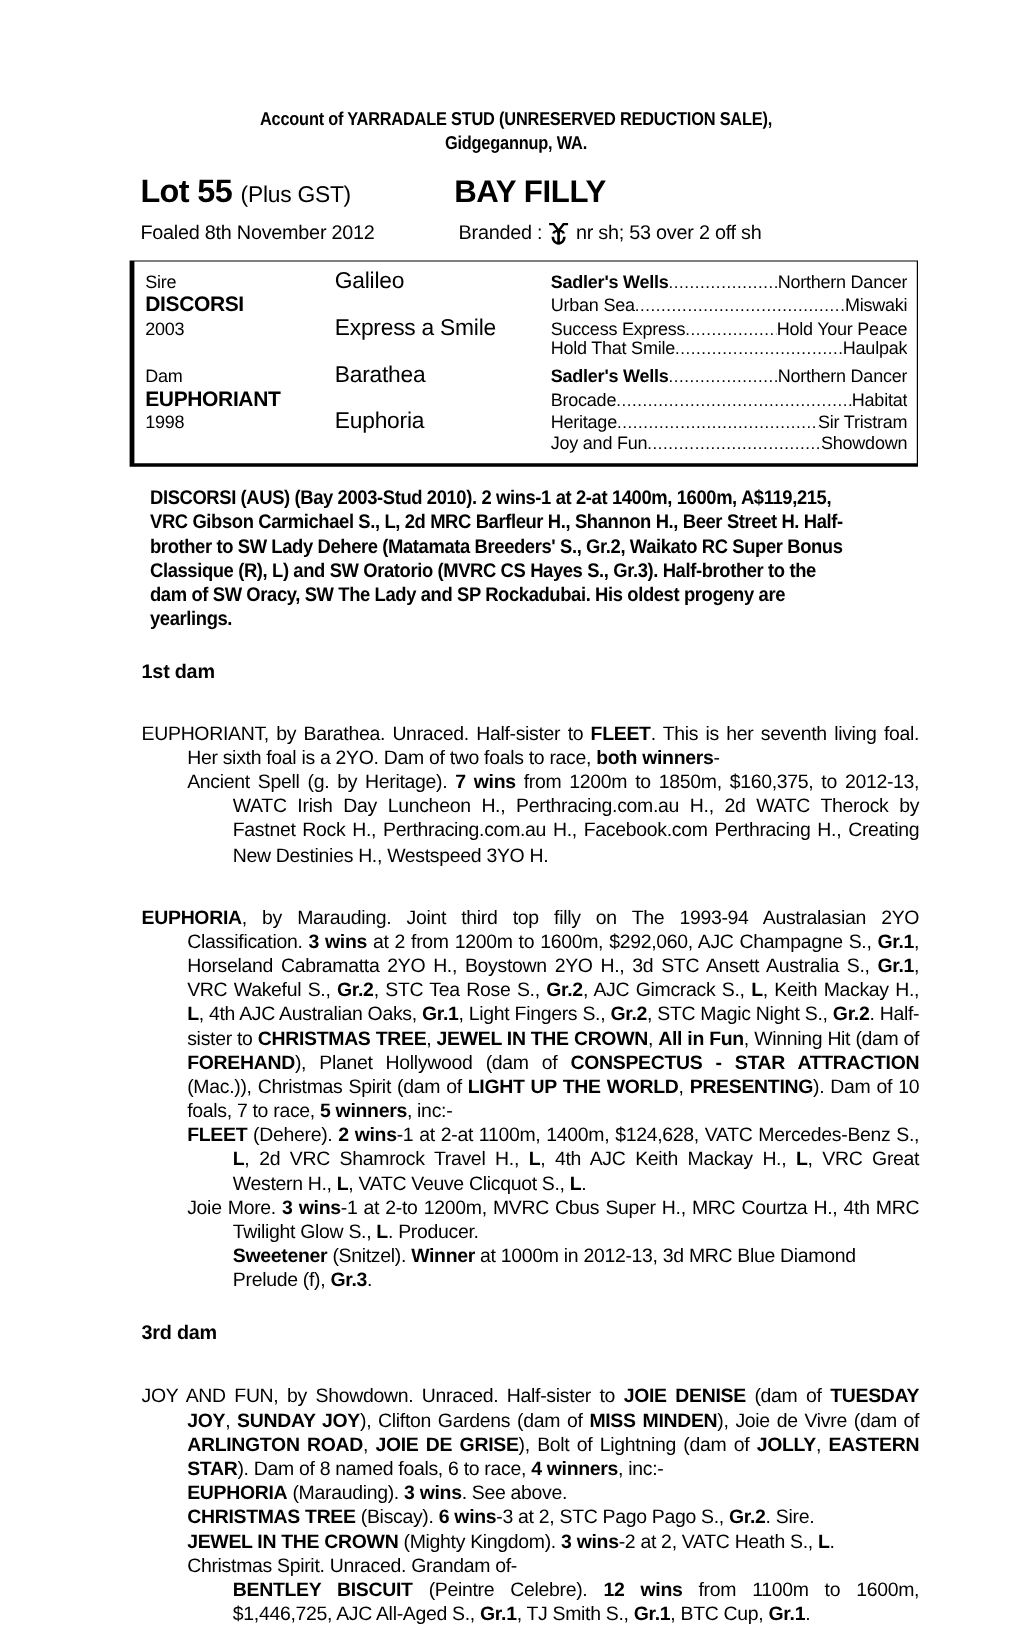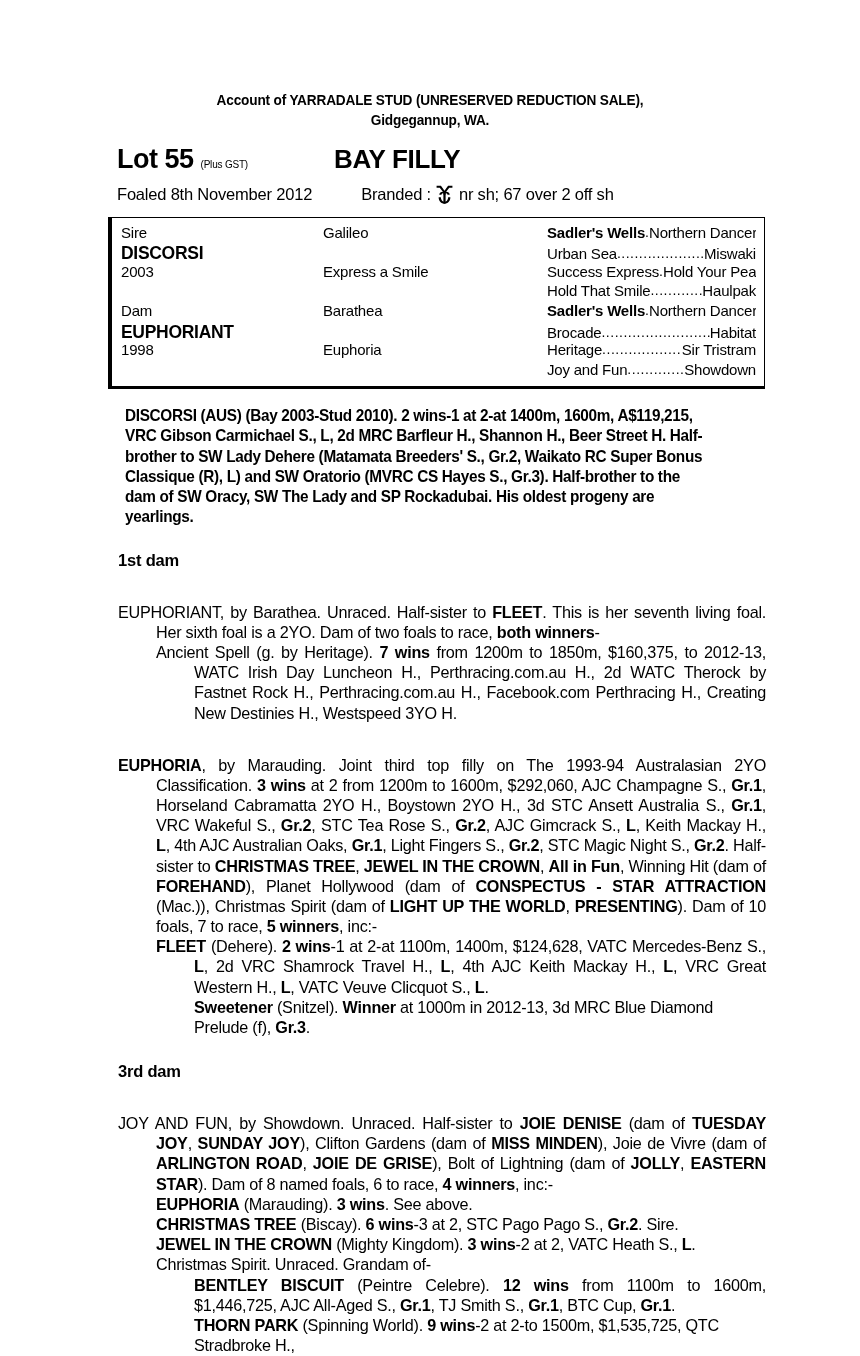--- a/index.html
+++ b/index.html
@@ -38,21 +38,21 @@
     align-items: baseline;
     margin-top: 14px;
     padding-left: 117px;
   }
   .lot-number {
     font-size: 27px;
     font-weight: bold;
     letter-spacing: -0.5px;
   }
   .plus-gst {
-    font-size: 10px;
+    font-size: 19px;
     margin-left: 7px;
     letter-spacing: -0.2px;
   }
   .sex-colour {
     font-size: 26px;
     font-weight: bold;
     margin-left: 86px;
     letter-spacing: -0.3px;
   }
 
@@ -61,21 +61,21 @@
     align-items: center;
     margin-top: 9px;
     padding-left: 117px;
     font-size: 16.5px;
     letter-spacing: -0.2px;
   }
   .foaled-text { white-space: nowrap; }
   .branded-group {
     display: flex;
     align-items: center;
-    margin-left: 49px;
+    margin-left: 70px;
     white-space: nowrap;
   }
   .brand-mark {
     display: inline-block;
     width: 19px;
     height: 21px;
     margin: 0 5px 0 4px;
     vertical-align: middle;
   }
 
@@ -86,37 +86,36 @@
     box-sizing: border-box;
     border: 1px solid #000;
     border-left-width: 4px;
     border-bottom-width: 3px;
     padding: 6px 8px 6px 9px;
   }
   .ped-row {
     display: flex;
     align-items: baseline;
     height: 19.6px;
-    gap: 44px;
   }
   .ped-c1 {
     width: 158px;
     flex: 0 0 158px;
     font-size: 15px;
     letter-spacing: -0.2px;
   }
   .ped-c1.name {
     font-weight: bold;
     font-size: 17.5px;
     letter-spacing: -0.3px;
   }
   .ped-c2 {
     width: 180px;
     flex: 0 0 180px;
-    font-size: 15px;
+    font-size: 19px;
     letter-spacing: -0.2px;
   }
   .ped-c3 {
     flex: 1 1 auto;
     display: flex;
     align-items: flex-start;
     font-size: 15px;
     letter-spacing: -0.2px;
     overflow: hidden;
   }
@@ -194,21 +193,21 @@
       <span class="brand-mark">
         <svg viewBox="0 0 24 26" width="19" height="21" aria-hidden="true">
           <g fill="#000">
             <path d="M2 2 L7.5 2 L12 8.2 L16.5 2 L22 2 L22 4.4 L18 4.4 L13.6 10.3 L13.6 13 L10.4 13 L10.4 10.3 L6 4.4 L2 4.4 Z"></path>
             <rect x="10.6" y="11.5" width="2.8" height="13"></rect>
             <path d="M5.4 13.2 C5.4 10.6 8.2 9.1 12 9.1 C15.8 9.1 18.6 10.6 18.6 13.2 L15.8 13.2 C15.8 11.9 14.2 11.2 12 11.2 C9.8 11.2 8.2 11.9 8.2 13.2 Z"></path>
             <path d="M4.6 16.4 C4.6 21.3 8 24.6 12 24.6 C16 24.6 19.4 21.3 19.4 16.4 L16.6 16.4 C16.6 19.8 14.6 22.1 12 22.1 C9.4 22.1 7.4 19.8 7.4 16.4 Z"></path>
           </g>
         </svg>
       </span>
-      <span>nr sh; 67 over 2 off sh</span>
+      <span>nr sh; 53 over 2 off sh</span>
     </span>
   </div>
 
   <div class="ped-table">
 
     <div class="ped-row">
       <div class="ped-c1">Sire</div>
       <div class="ped-c2">Galileo</div>
       <div class="ped-c3">
         <span class="gp bold">Sadler's Wells</span>
@@ -292,20 +291,21 @@
 
   <div class="dam-heading">1st dam</div>
   <div class="body-block">
       <div class="p h1"><span>EUPHORIANT, by Barathea. Unraced. Half-sister to </span><b>FLEET</b><span>. This is her seventh living foal. Her sixth foal is a 2YO. Dam of two foals to race, </span><b>both winners</b><span>-</span></div>
       <div class="p h2"><span>Ancient Spell (g. by Heritage). </span><b>7 wins</b><span> from 1200m to 1850m, $160,375, to 2012-13, WATC Irish Day Luncheon H., Perthracing.com.au H., 2d WATC Therock by Fastnet Rock H., Perthracing.com.au H., Facebook.com Perthracing H., Creating New Destinies H., Westspeed 3YO H.</span></div>
     </div>
 
   <div class="body-block">
       <div class="p h1"><b>EUPHORIA</b><span>, by Marauding. Joint third top filly on The 1993-94 Australasian 2YO Classification. </span><b>3 wins</b><span> at 2 from 1200m to 1600m, $292,060, AJC Champagne S., </span><b>Gr.1</b><span>, Horseland Cabramatta 2YO H., Boystown 2YO H., 3d STC Ansett Australia S., </span><b>Gr.1</b><span>, VRC Wakeful S., </span><b>Gr.2</b><span>, STC Tea Rose S., </span><b>Gr.2</b><span>, AJC Gimcrack S., </span><b>L</b><span>, Keith Mackay H., </span><b>L</b><span>, 4th AJC Australian Oaks, </span><b>Gr.1</b><span>, Light Fingers S., </span><b>Gr.2</b><span>, STC Magic Night S., </span><b>Gr.2</b><span>. Half-sister to </span><b>CHRISTMAS TREE</b><span>, </span><b>JEWEL IN THE CROWN</b><span>, </span><b>All in Fun</b><span>, Winning Hit (dam of </span><b>FOREHAND</b><span>), Planet Hollywood (dam of </span><b>CONSPECTUS - STAR ATTRACTION</b><span> (Mac.)), Christmas Spirit (dam of </span><b>LIGHT UP THE WORLD</b><span>, </span><b>PRESENTING</b><span>). Dam of 10 foals, 7 to race, </span><b>5 winners</b><span>, inc:-</span></div>
       <div class="p h2"><b>FLEET</b><span> (Dehere). </span><b>2 wins</b><span>-1 at 2-at 1100m, 1400m, $124,628, VATC Mercedes-Benz S., </span><b>L</b><span>, 2d VRC Shamrock Travel H., </span><b>L</b><span>, 4th AJC Keith Mackay H., </span><b>L</b><span>, VRC Great Western H., </span><b>L</b><span>, VATC Veuve Clicquot S., </span><b>L</b><span>.</span></div>
+      <div class="p h2"><span>Joie More. </span><b>3 wins</b><span>-1 at 2-to 1200m, MVRC Cbus Super H., MRC Courtza H., 4th MRC Twilight Glow S., </span><b>L</b><span>. Producer.</span></div>
       <div class="p h3 last-left"><b>Sweetener</b><span> (Snitzel). </span><b>Winner</b><span> at 1000m in 2012-13, 3d MRC Blue Diamond Prelude (f), </span><b>Gr.3</b><span>.</span></div>
     </div>
 
   <div class="dam-heading">3rd dam</div>
   <div class="body-block">
       <div class="p h1"><span>JOY AND FUN, by Showdown. Unraced. Half-sister to </span><b>JOIE DENISE</b><span> (dam of </span><b>TUESDAY JOY</b><span>, </span><b>SUNDAY JOY</b><span>), Clifton Gardens (dam of </span><b>MISS MINDEN</b><span>), Joie de Vivre (dam of </span><b>ARLINGTON ROAD</b><span>, </span><b>JOIE DE GRISE</b><span>), Bolt of Lightning (dam of </span><b>JOLLY</b><span>, </span><b>EASTERN STAR</b><span>). Dam of 8 named foals, 6 to race, </span><b>4 winners</b><span>, inc:-</span></div>
       <div class="p h2"><b>EUPHORIA</b><span> (Marauding). </span><b>3 wins</b><span>. See above.</span></div>
       <div class="p h2"><b>CHRISTMAS TREE</b><span> (Biscay). </span><b>6 wins</b><span>-3 at 2, STC Pago Pago S., </span><b>Gr.2</b><span>. Sire.</span></div>
       <div class="p h2"><b>JEWEL IN THE CROWN</b><span> (Mighty Kingdom). </span><b>3 wins</b><span>-2 at 2, VATC Heath S., </span><b>L</b><span>.</span></div>
       <div class="p h2"><span>Christmas Spirit. Unraced. Grandam of-</span></div>

